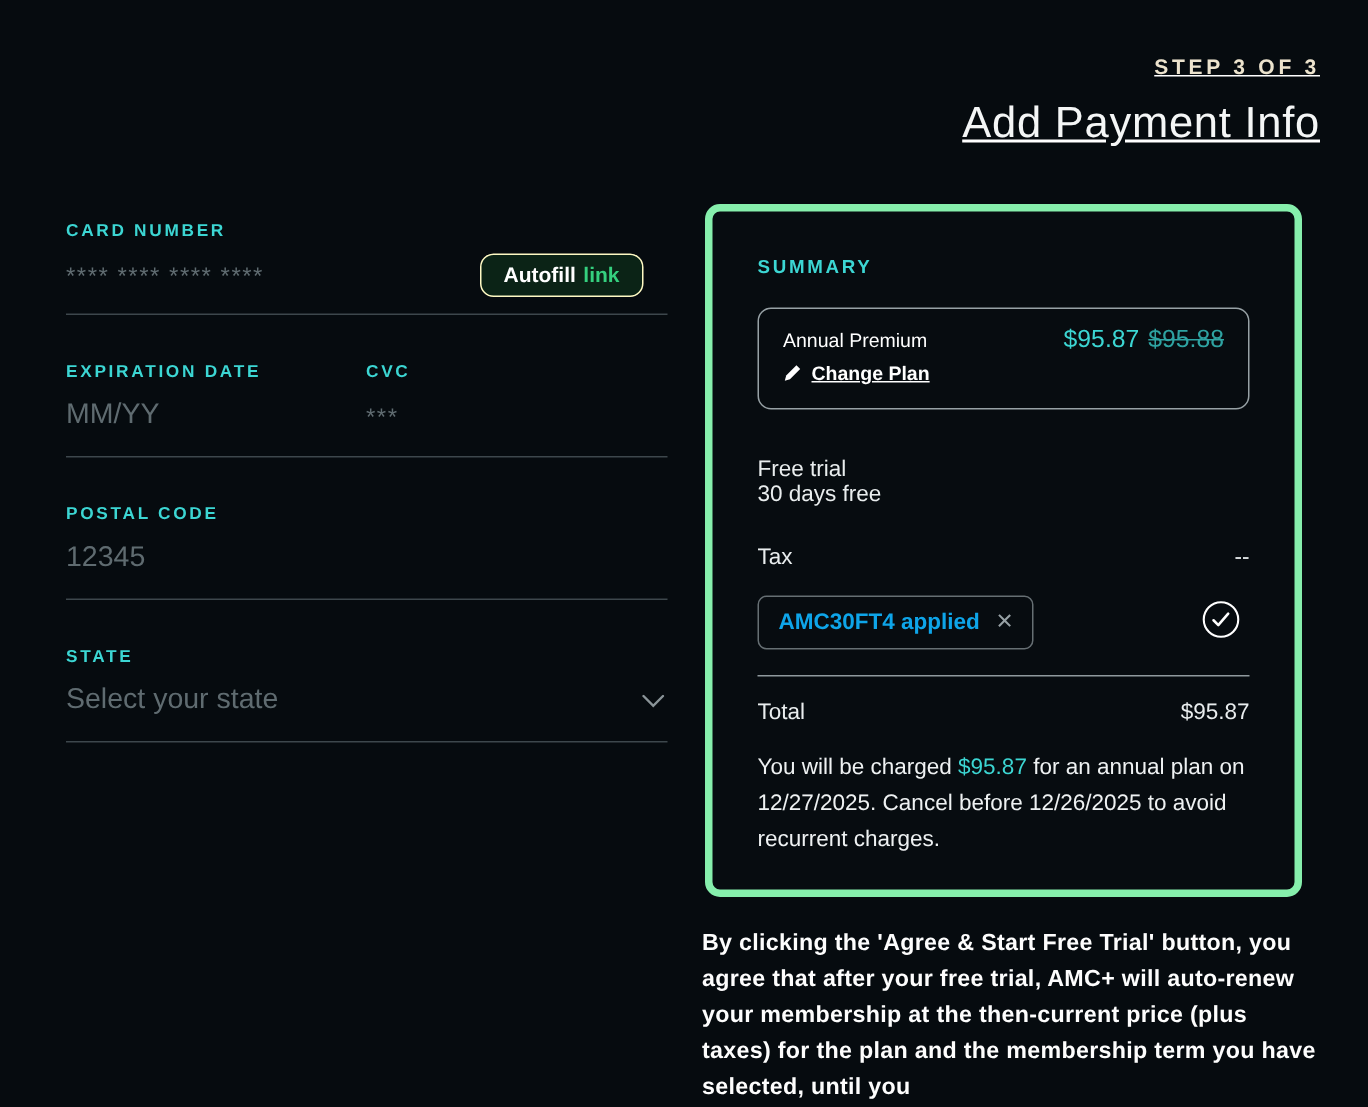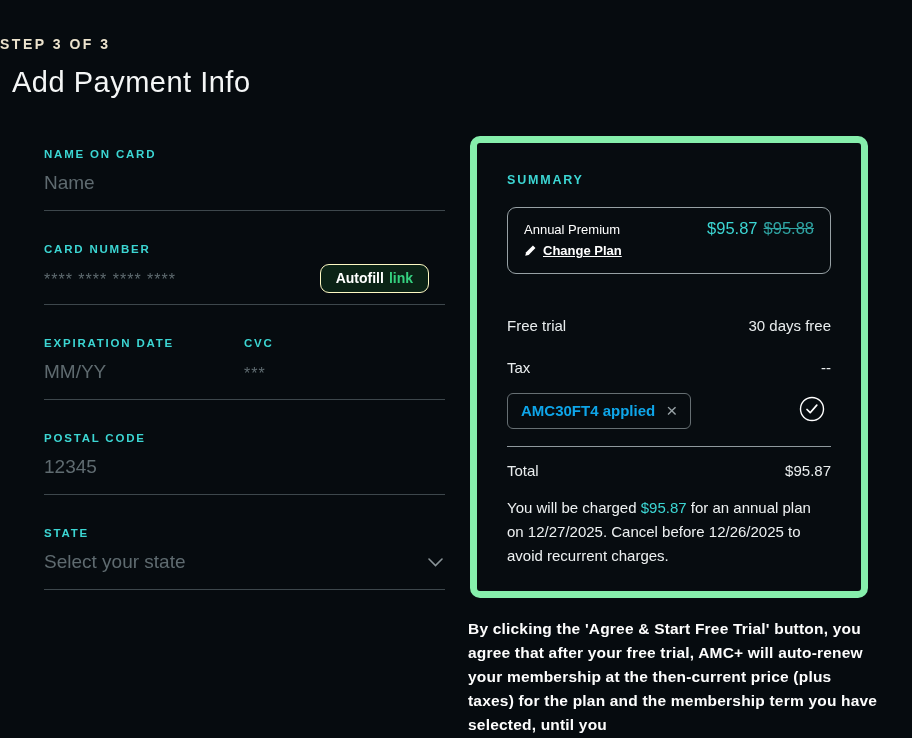--- a/index.html
+++ b/index.html
@@ -6,21 +6,21 @@
   html,body { width:912px; height:738px; }
   body {
     background:#060b0f;
     font-family:"Liberation Sans", sans-serif;
     color:#fff;
     overflow:hidden;
   }
   .screen { position:relative; width:912px; height:738px; background:#060b0f; overflow:hidden; }
 
   
-  .header { position:absolute; top:36px; left:0; width:880px; text-align:left; }
+  .header { position:absolute; top:36px; left:0; width:880px; text-align:right;text-decoration:underline; }
   .step-label {
     font-size:14px; font-weight:bold; letter-spacing:2.5px;
     color:#ece3cd;
   }
   .page-title {
     margin-top:14px; font-size:29px; font-weight:400; letter-spacing:0.5px; color:#f4f6f6;padding-left:12px;
   }
 
   
   .form-col { position:absolute; left:44px; top:148px; width:401px; }
@@ -49,38 +49,38 @@
   .cols { display:flex; }
   .col-exp { width:200px; }
   .col-cvc { flex:1; }
   .select-row { display:flex; align-items:center; }
   .select-text { flex:1; font-size:19px; color:#5f6b70; padding:4px 0 16px; cursor:pointer; }
   .chevron { flex:0 0 auto; margin:0 2px 12px 0; cursor:pointer; display:block; }
 
   
   .summary-card {
     position:absolute; left:470px; top:136px; width:398px; height:462px;
-    border:7px solid #86efac; border-radius:10px; padding:30px 30px 0;
+    border:5px solid #86efac; border-radius:10px; padding:30px 30px 0;
     background:#070c10;
   }
   .summary-heading {
     font-size:12.5px; font-weight:bold; letter-spacing:1.8px; color:#3cd6d3;
   }
   .plan-box {
     margin-top:20px; border:1px solid #97a1a5; border-radius:9px;
     padding:11px 16px 12px;
   }
   .plan-top { display:flex; justify-content:space-between; align-items:baseline; }
   .plan-name { font-size:13px; color:#ffffff; }
   .plan-prices { font-size:16.5px; color:#3cd6d3; white-space:nowrap;margin-left:21px; }
   .plan-price-orig { text-decoration:line-through; opacity:0.75; margin-left:6px; }
   .change-plan { margin-top:5px; display:inline-flex; align-items:center; gap:6px; cursor:pointer; }
   .change-plan-label { font-size:13px; font-weight:bold; color:#fff; text-decoration:underline; }
   .sum-row { display:flex; justify-content:space-between; font-size:15px; color:#e9edee; }
-  .sum-row.free-trial { margin-top:43px; }
+  .sum-row.free-trial { margin-top:31px;flex-direction:column; }
   .sum-row.tax { margin-top:25px; }
   .coupon-row { margin-top:17px; display:flex; justify-content:space-between; align-items:center; }
   .coupon-chip {
     display:inline-flex; align-items:center; gap:11px;
     border:1px solid #666f73; border-radius:6px; padding:8px 13px 9px;
   }
   .coupon-label { font-size:15px; font-weight:bold; color:#0ea5e9; }
   .coupon-close { font-size:19px; line-height:14px; color:#97a1a5; cursor:pointer; }
   .check-wrap { margin-right:6px; }
   .sum-divider { margin-top:17px; border-top:1px solid #8f999d; }
@@ -99,24 +99,20 @@
 
 <div class="screen">
 
   <div class="header">
     <div class="step-label">STEP 3 OF 3</div>
     <div class="page-title">Add Payment Info</div>
   </div>
 
   <div class="form-col">
 
-    <div class="field">
-      <label class="flabel">NAME ON CARD</label>
-      <input class="finput" type="text" placeholder="Name" style="">
-    </div>
 
     <div class="field">
       <label class="flabel">CARD NUMBER</label>
       <div class="row">
         <input class="finput stars" type="text" placeholder="**** **** **** ****" style="">
         <div class="autofill-btn">
           <span class="af-prefix">Autofill</span>
           <span class="af-brand">link</span>
         </div>
       </div>

